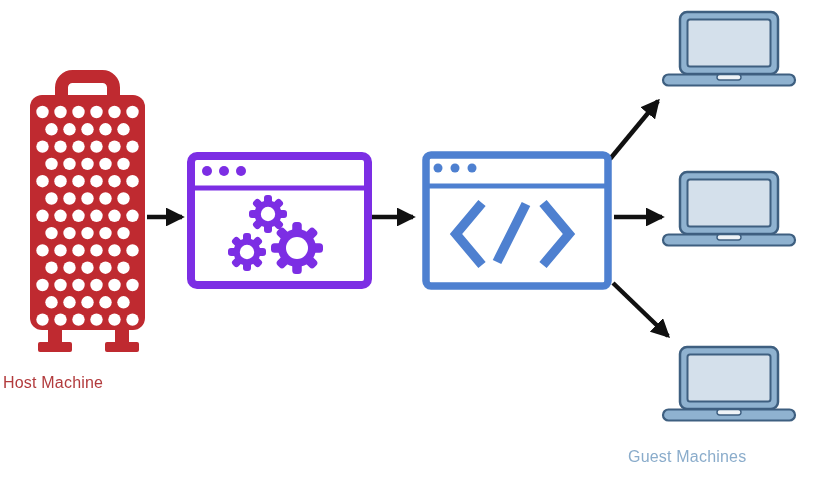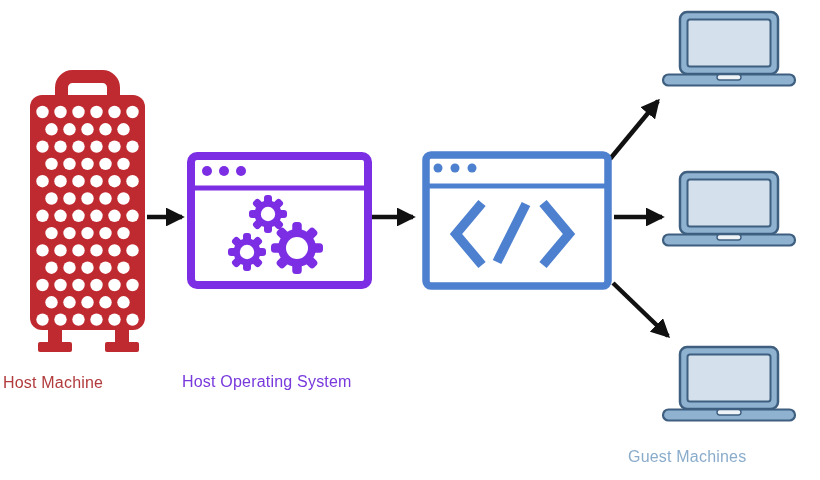--- a/index.html
+++ b/index.html
@@ -140,15 +140,14 @@
         <polyline points="543,203 569,234 543,265"></polyline>
       </g>
     </g>
 
     <use href="#laptop" x="662" y="10"></use>
     <use href="#laptop" x="662" y="170"></use>
     <use href="#laptop" x="662" y="345"></use>
   </svg>
 
   <div class="label label-host-machine">Host Machine</div>
-  <div class="label label-host-os">Host Operating System</div>
   <div class="label label-guest">Guest Machines</div>
 </div>
 
 </body></html>

